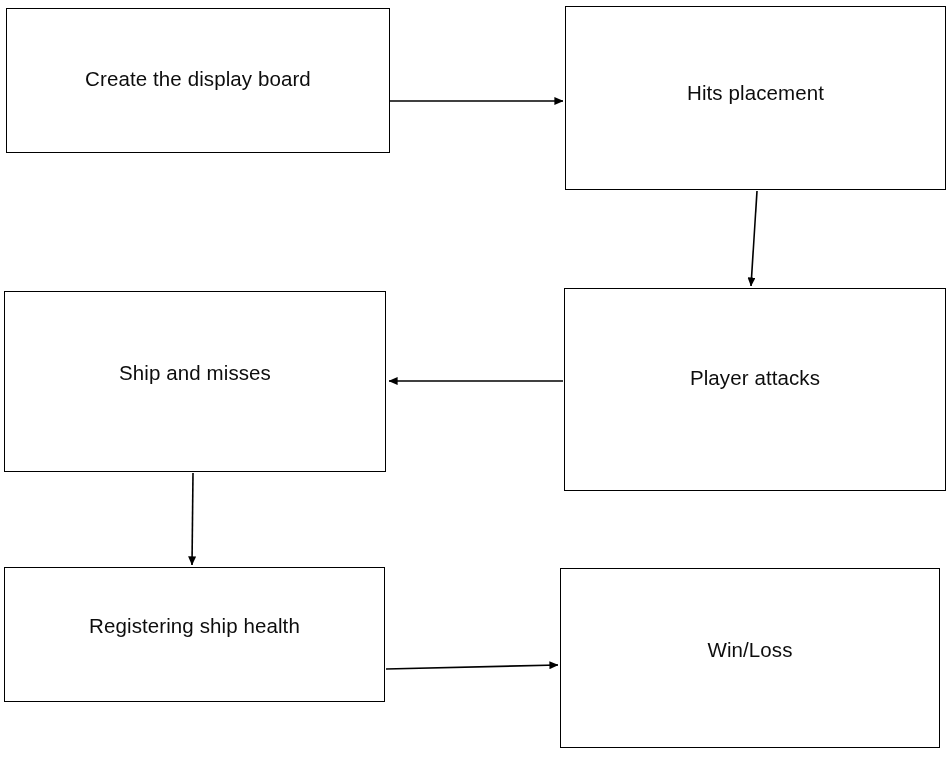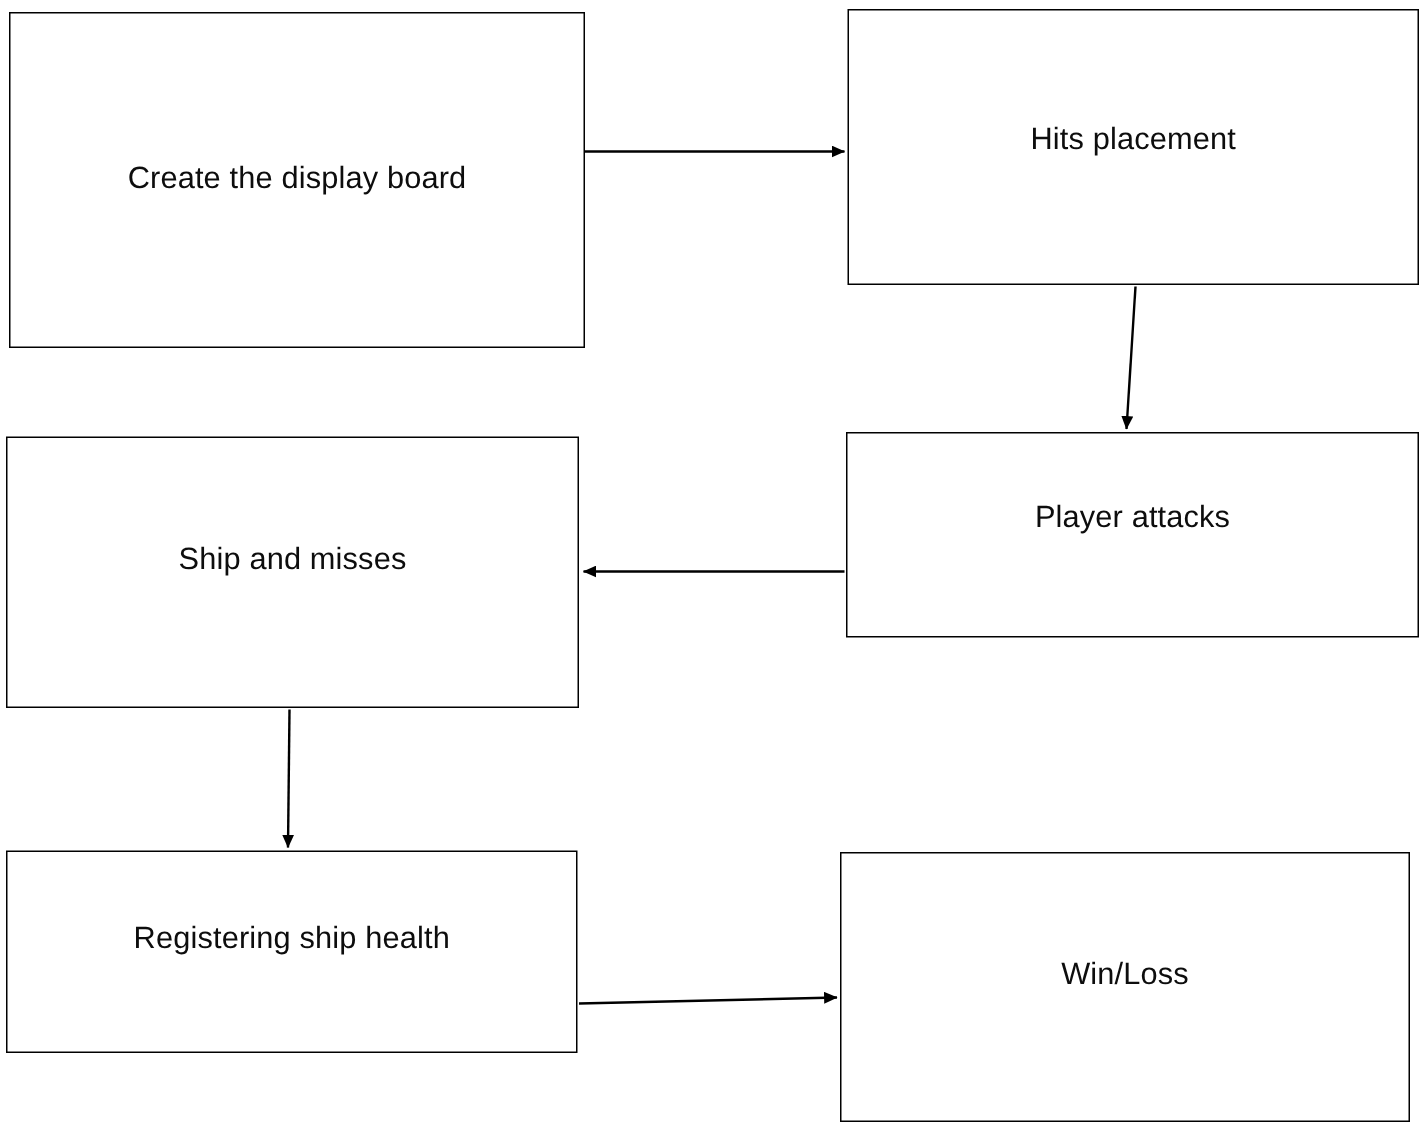--- a/index.html
+++ b/index.html
@@ -31,24 +31,24 @@
   .flow-box-label {
     font-family: "Liberation Sans", sans-serif;
     font-size: 20.5px;
     line-height: 1.2;
     color: #0d0d0d;
     text-align: center;
     white-space: nowrap;
     letter-spacing: 0.1px;
   }
   
-  #box-create-display-board { left: 6px;   top: 8px;   width: 384px; height: 224px; }
+  #box-create-display-board { left: 6px;   top: 8px;   width: 384px; height: 145px; }
   #box-ship-placement       { left: 565px; top: 6px;   width: 381px; height: 184px; }
   #box-hits-and-misses      { left: 4px;   top: 291px; width: 382px; height: 181px; }
-  #box-player-attacks       { left: 564px; top: 288px; width: 382px; height: 137px; }
+  #box-player-attacks       { left: 564px; top: 288px; width: 382px; height: 203px; }
   #box-registering-health   { left: 4px;   top: 567px; width: 381px; height: 135px; }
   #box-win-loss             { left: 560px; top: 568px; width: 380px; height: 180px; }
 
   
   #box-create-display-board .flow-box-label { transform: translateY(-1px); }
   #box-ship-placement .flow-box-label       { transform: translateY(-5px); }
   #box-hits-and-misses .flow-box-label      { transform: translateY(-8px); }
   #box-player-attacks .flow-box-label       { transform: translateY(-11px); }
   #box-registering-health .flow-box-label   { transform: translateY(-8px); }
   #box-win-loss .flow-box-label             { transform: translateY(-8px); }

